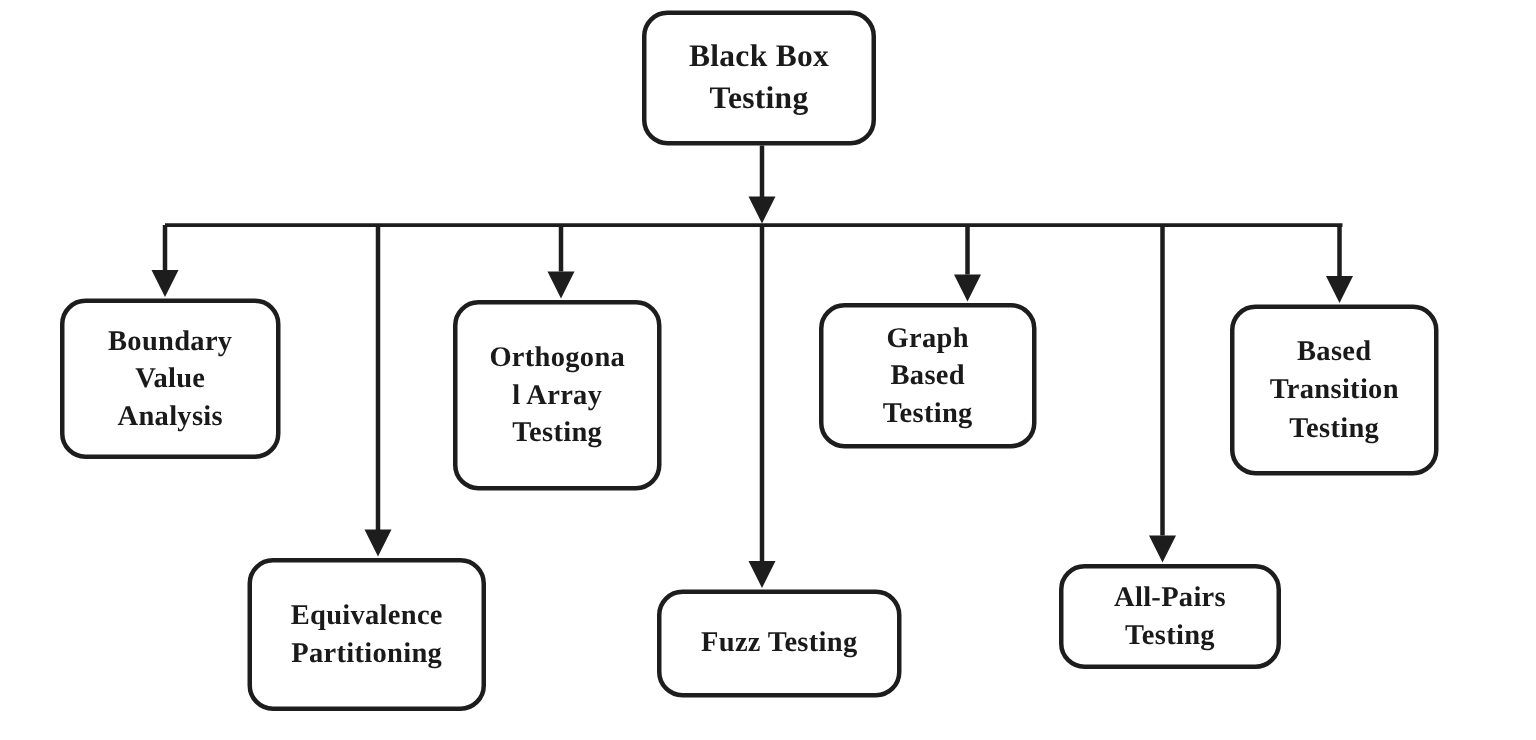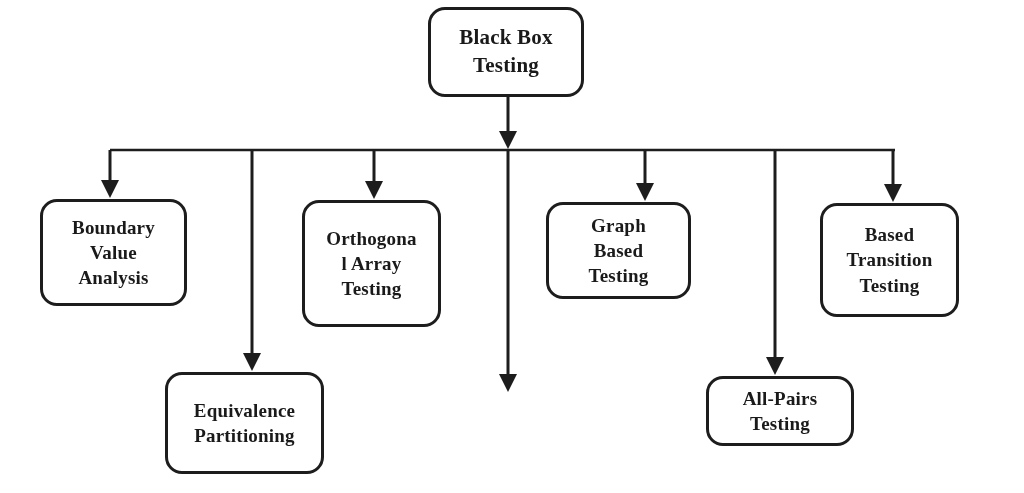--- a/index.html
+++ b/index.html
@@ -113,19 +113,22 @@
     <span class="label">Based
 Transition
 Testing</span>
   </div>
 
   <div class="node equivalence">
     <span class="label">Equivalence
 Partitioning</span>
   </div>
 
+  <div class="node fuzz">
+    <span class="label">Fuzz Testing</span>
+  </div>
 
   <div class="node allpairs">
     <span class="label">All-Pairs
 Testing</span>
   </div>
 
 </div>
 
 </body></html>

